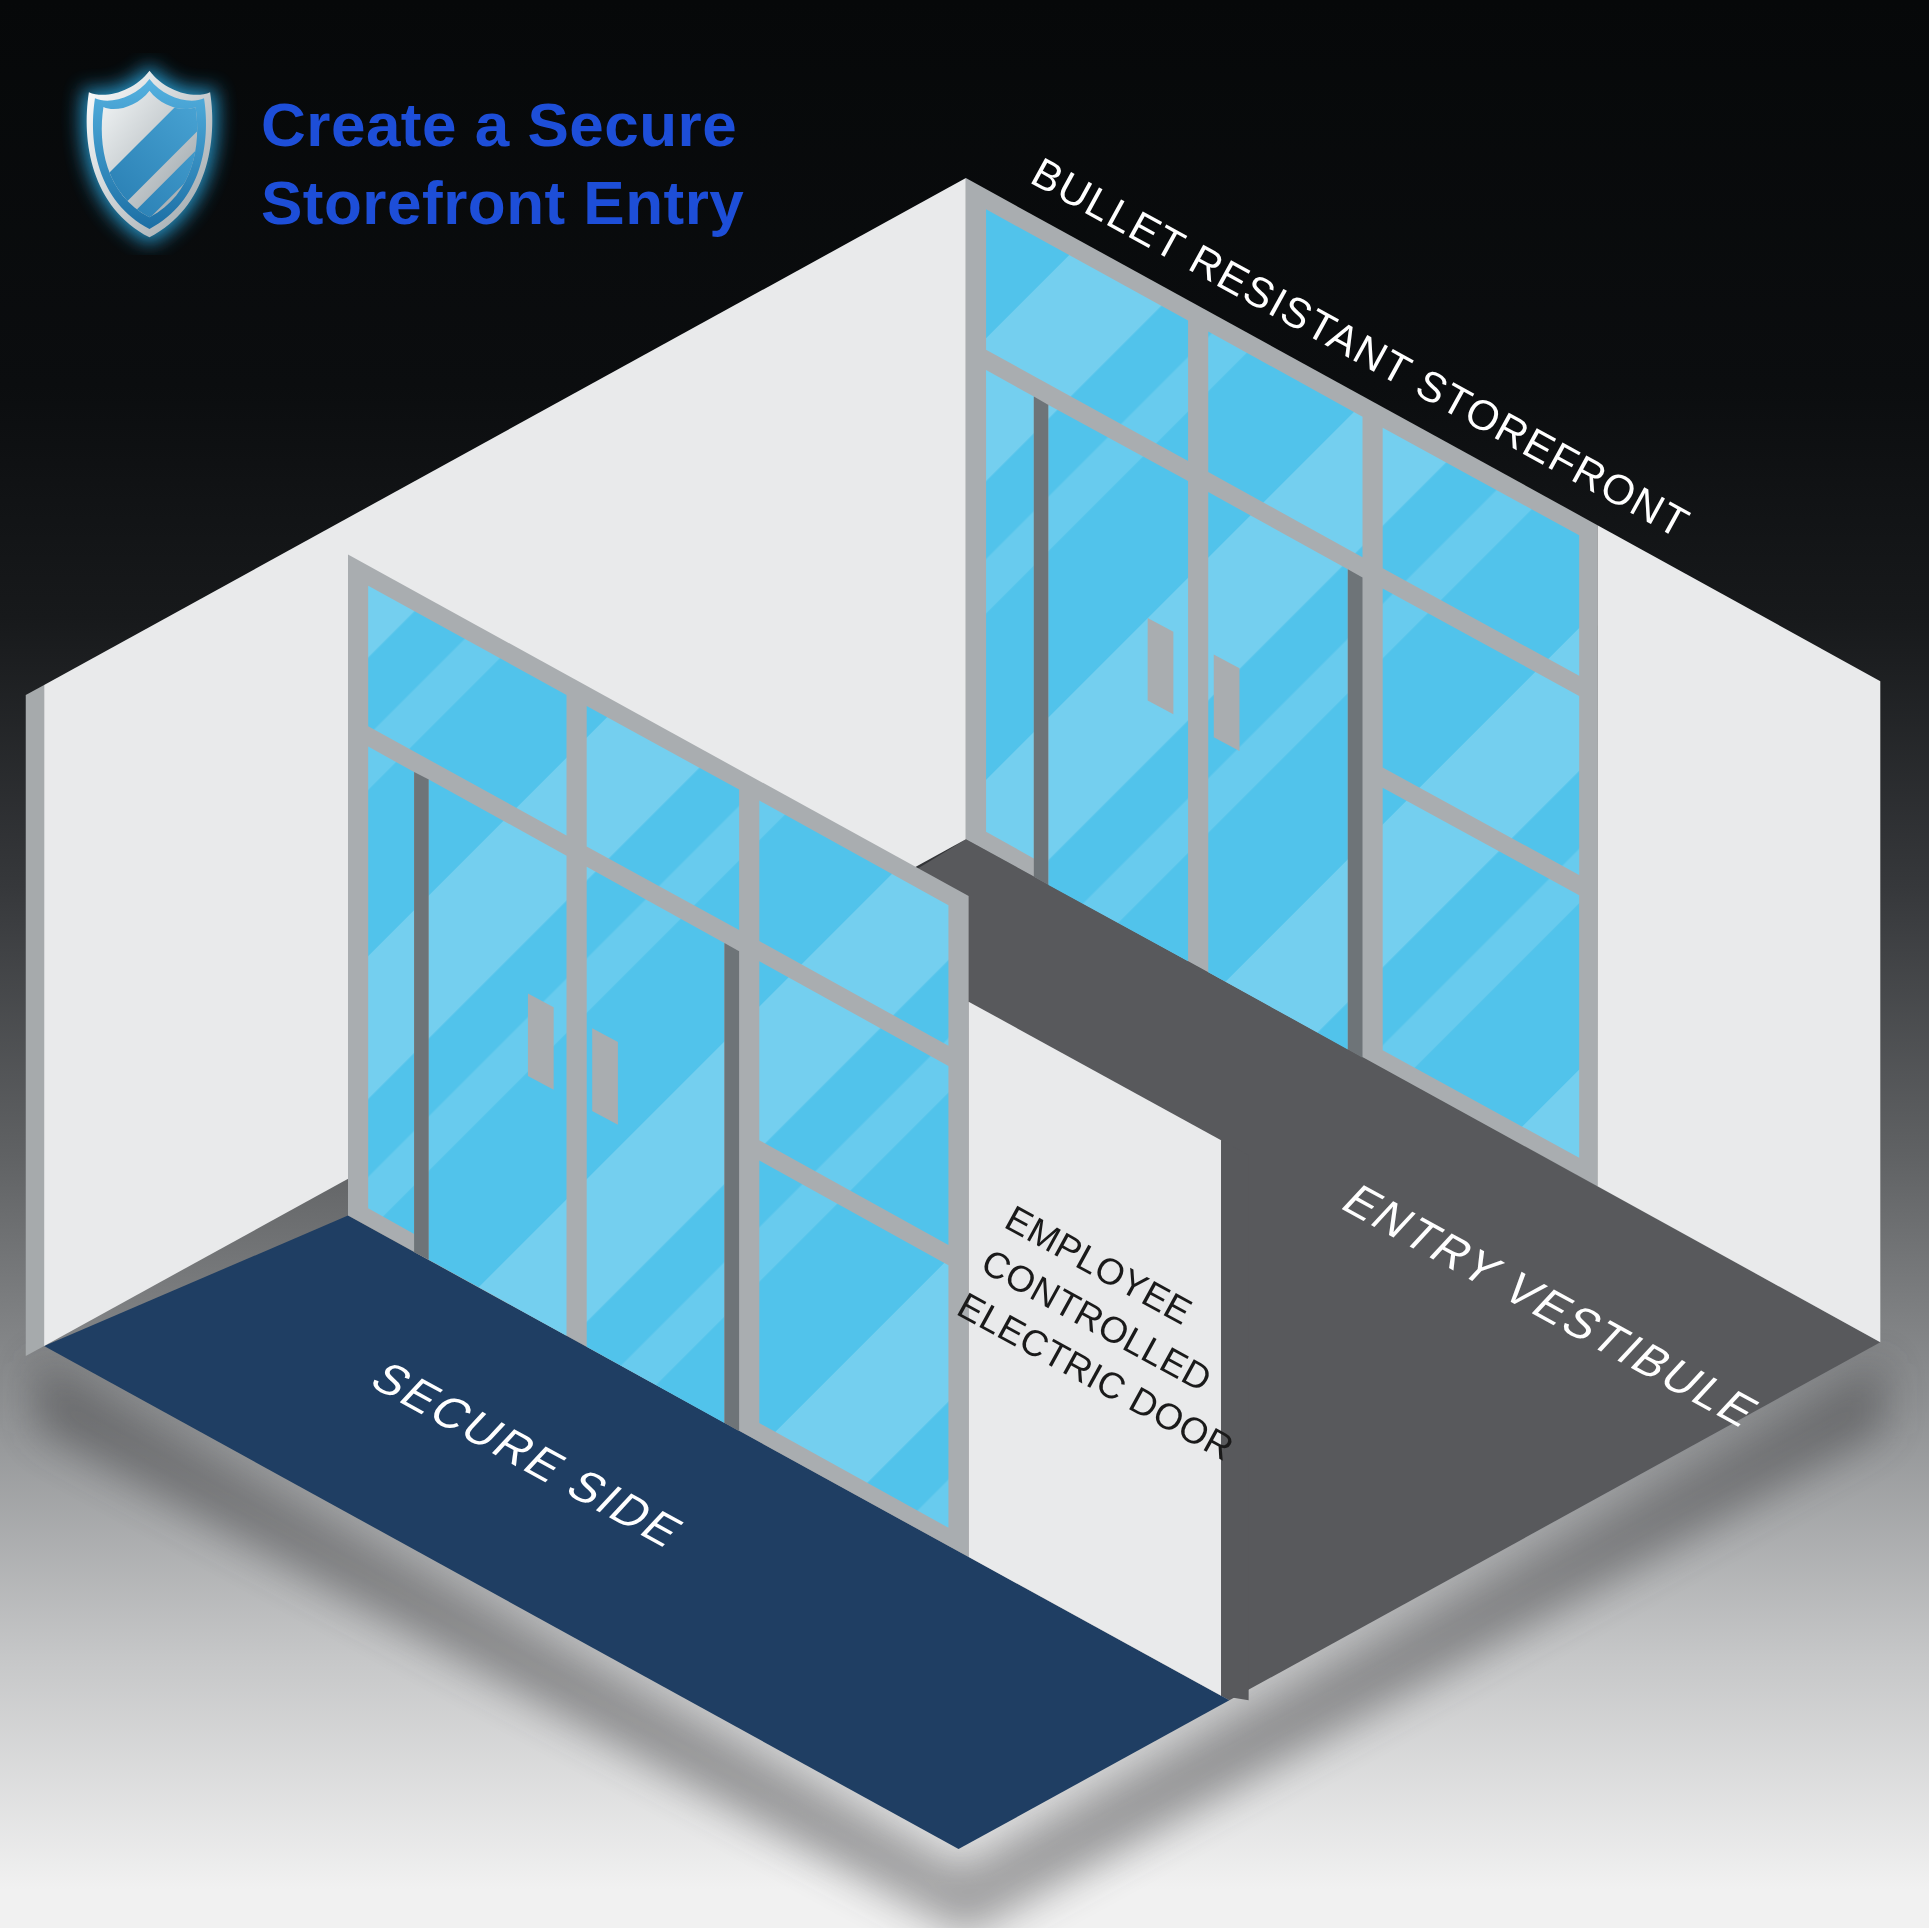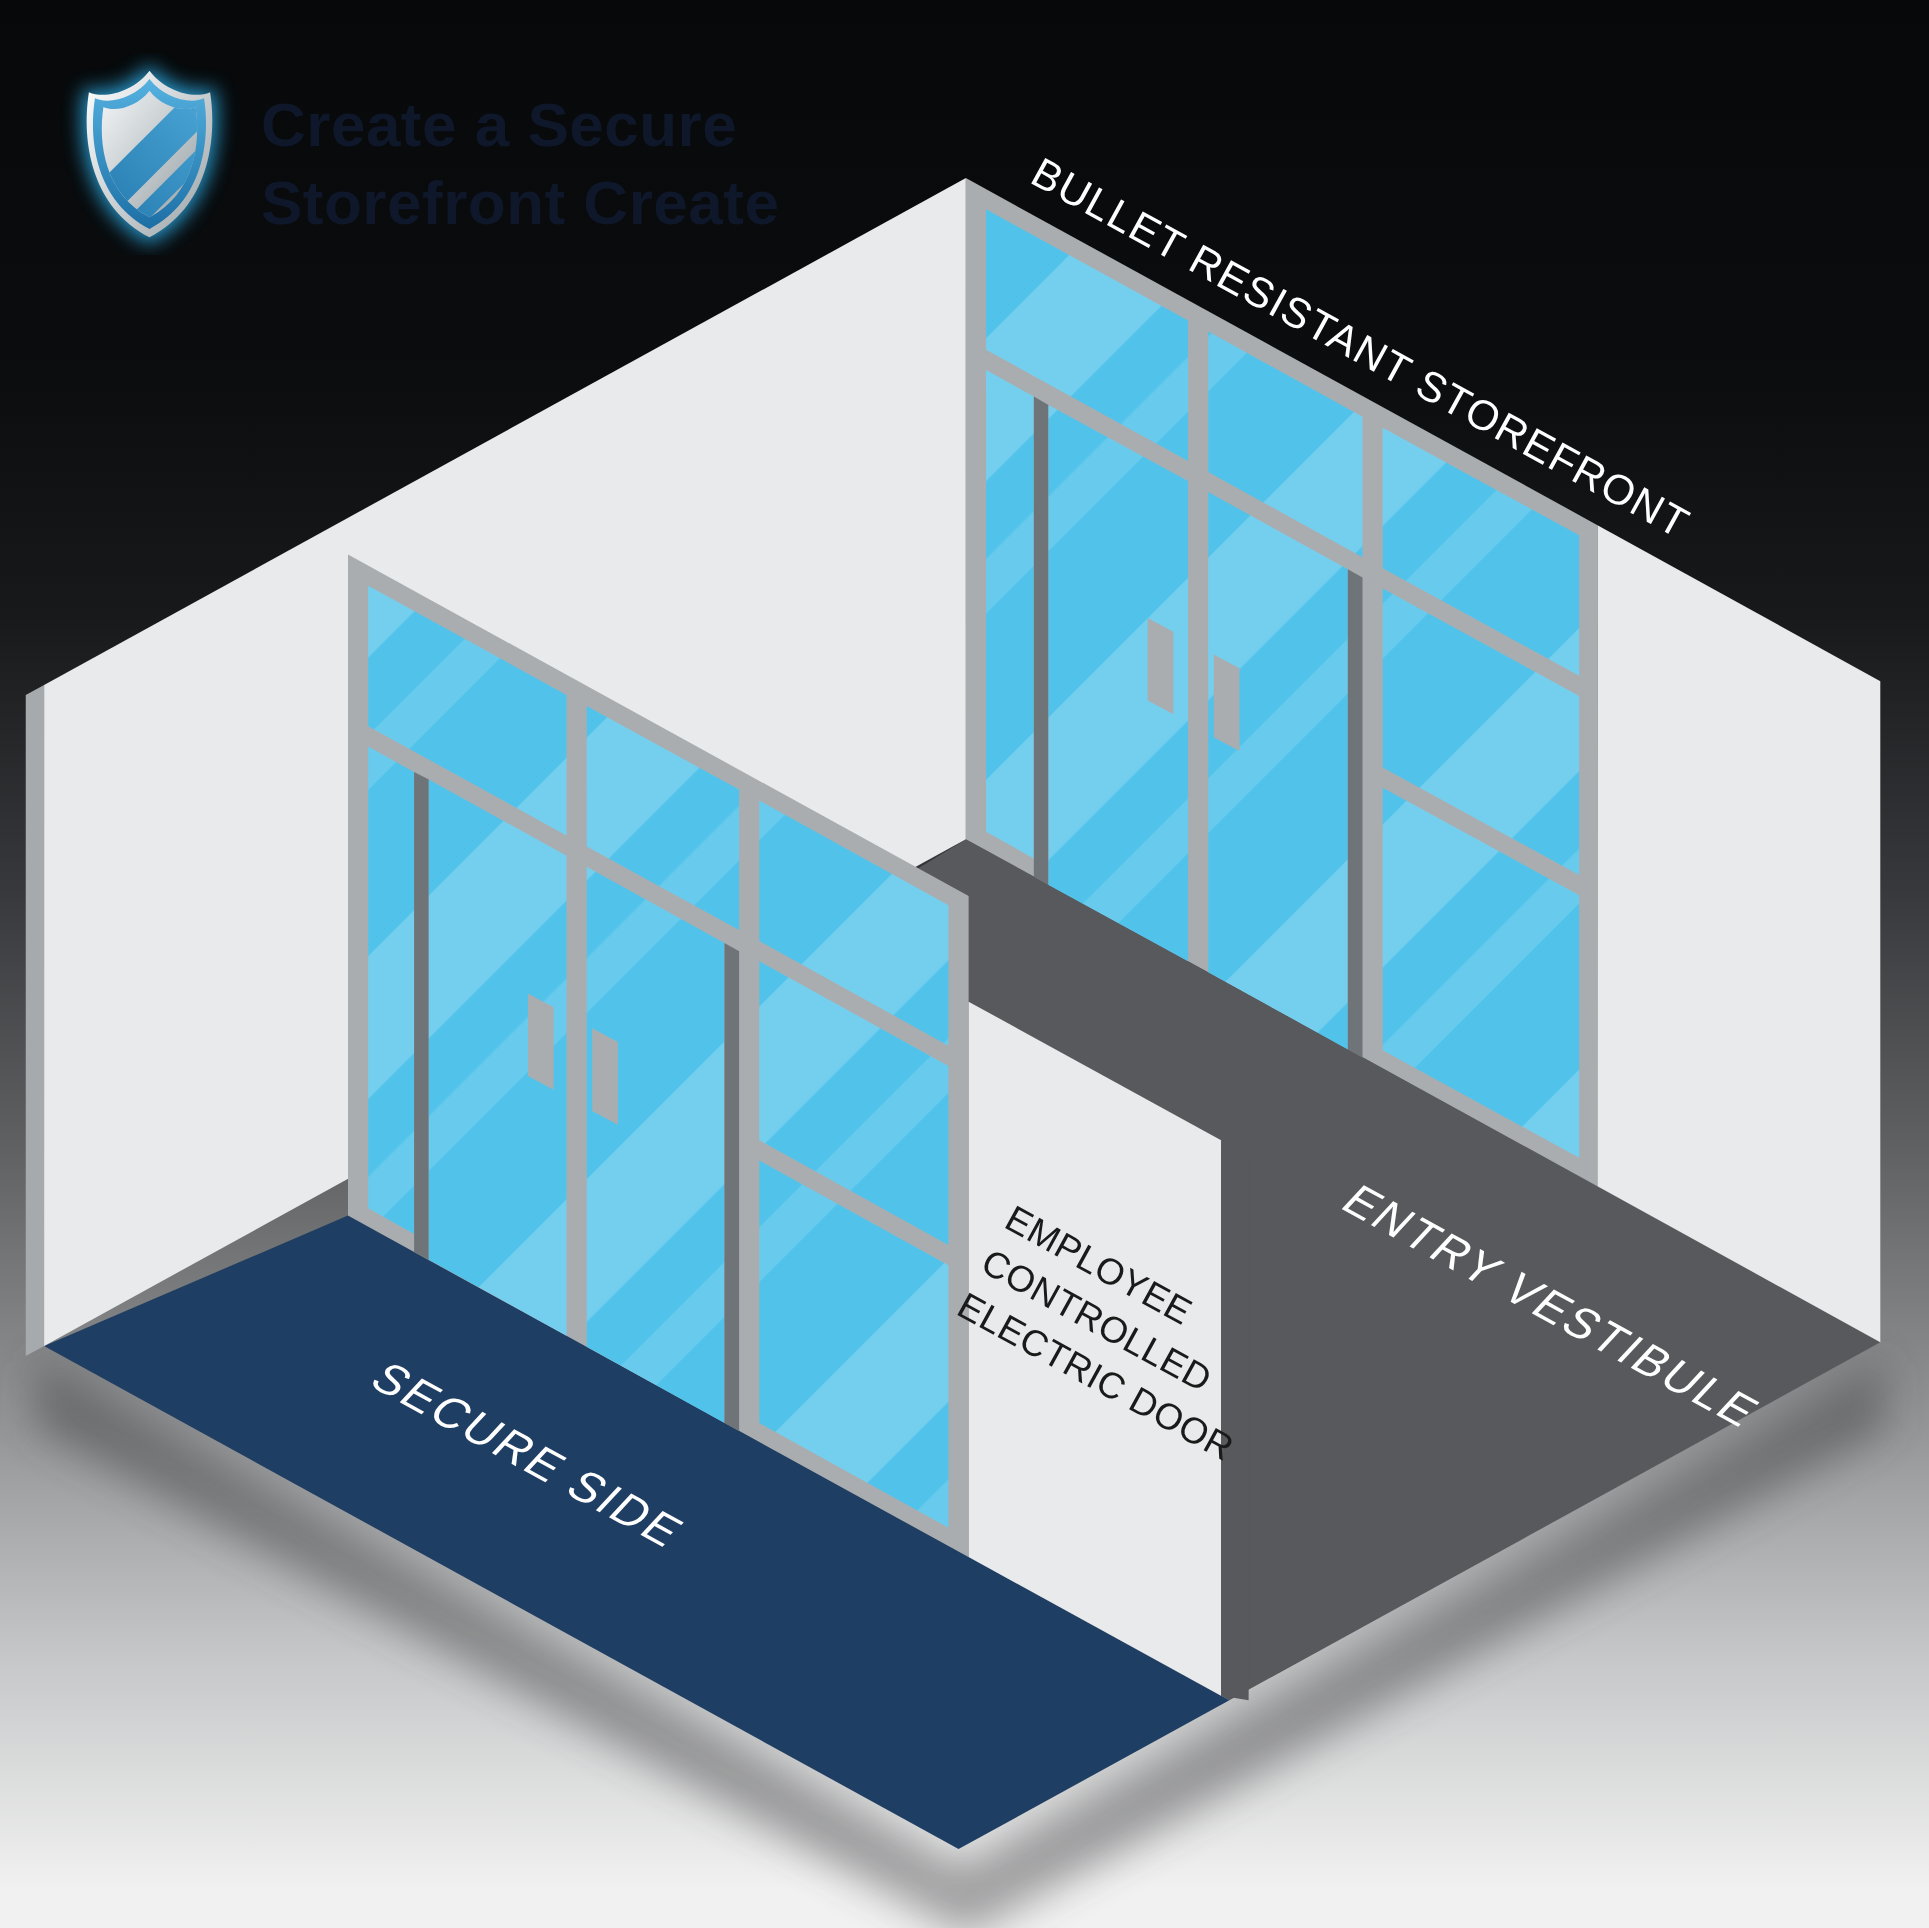--- a/index.html
+++ b/index.html
@@ -6,21 +6,21 @@
   body{
     width:1929px;height:1928px;position:relative;overflow:hidden;
     font-family:"Liberation Sans", sans-serif;
     background:linear-gradient(180deg,
       #060809 0%, #0b0d0f 20%, #17191b 32%, #36383b 46%,
       #606264 60%, #939597 74%, #c6c7c8 86%, #f1f1f1 98%);
   }
   .stage{position:absolute;inset:0;}
   .title-block{
     position:absolute;left:261px;top:86px;
-    color:#0f172a;font-size:62px;font-weight:700;line-height:1.26;
+    color:#1d4ed8;font-size:62px;font-weight:700;line-height:1.26;
     letter-spacing:0.5px;white-space:nowrap;
   }
   .shield-wrap{position:absolute;left:53px;top:53px;width:193px;height:202px;}
   svg.scene{position:absolute;left:0;top:0;}
   text{font-family:"Liberation Sans", sans-serif;}
   .iso-label-light{fill:#ffffff;}
   .iso-label-dark{fill:#1a1a1a;}
 </style>
 </head>
 <body>
@@ -144,17 +144,17 @@
 
       <g clip-path="url(#faceClip)">
         <rect x="48" y="-30" width="26" height="200" fill="url(#blueG)" transform="rotate(45 60 70)"></rect>
         <rect x="84" y="-30" width="12" height="200" fill="url(#blueG)" transform="rotate(45 60 70)"></rect>
       </g>
     </svg>
   </div>
 
   <div class="title-block">
     <div>Create a Secure</div>
-    <div>Storefront Create</div>
+    <div>Storefront Entry</div>
   </div>
 
 </div>
 
 
 </body></html>

